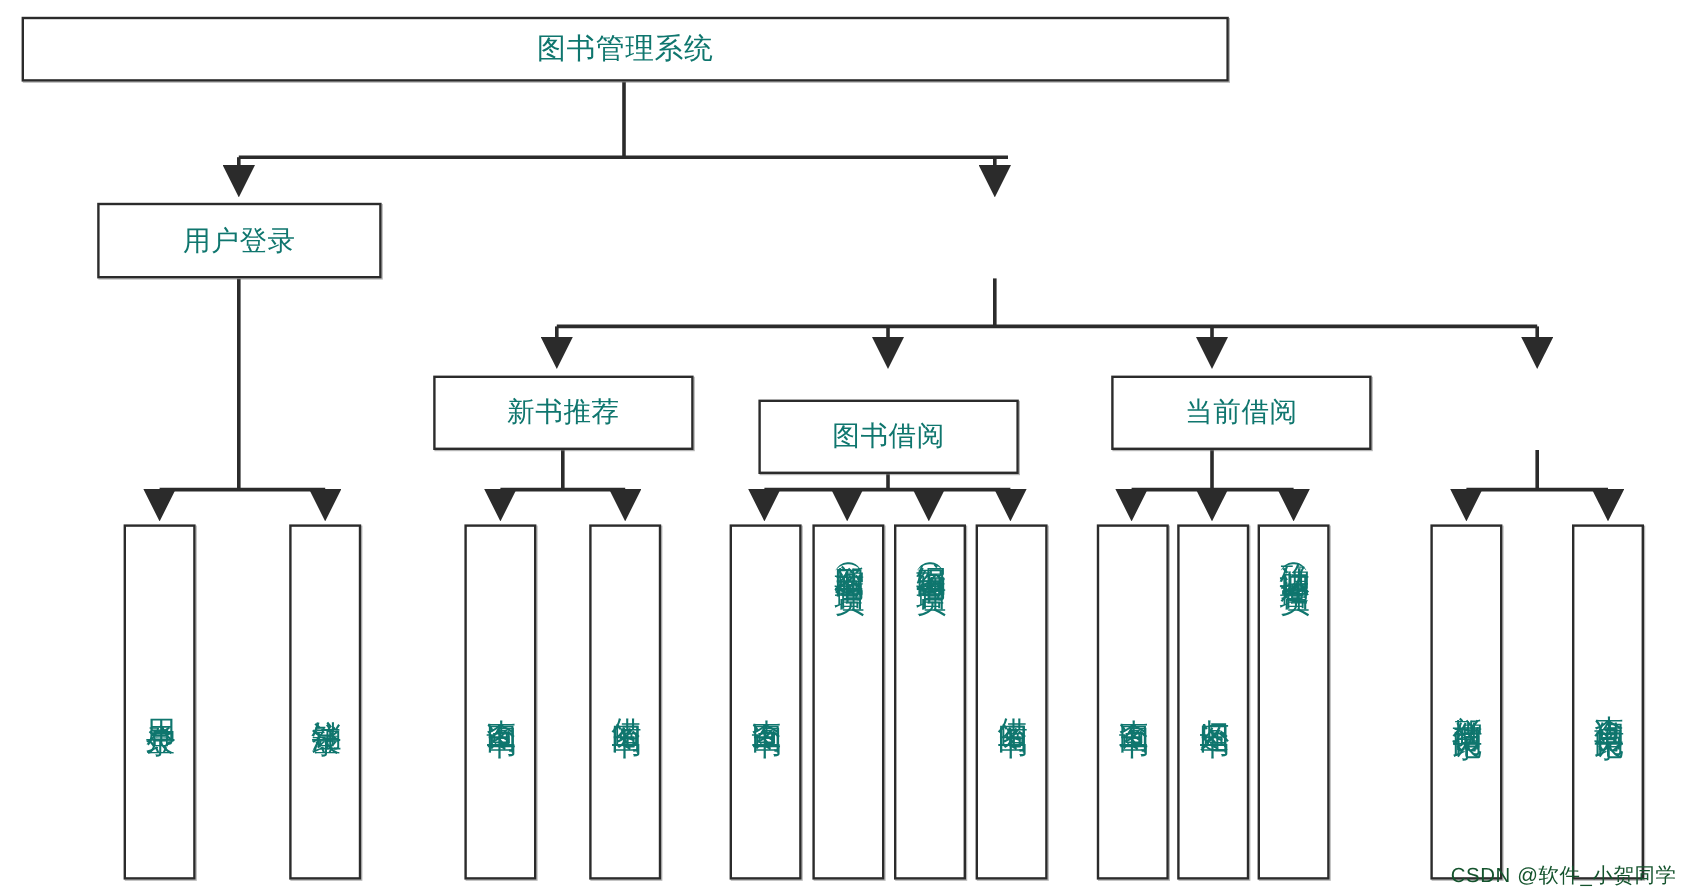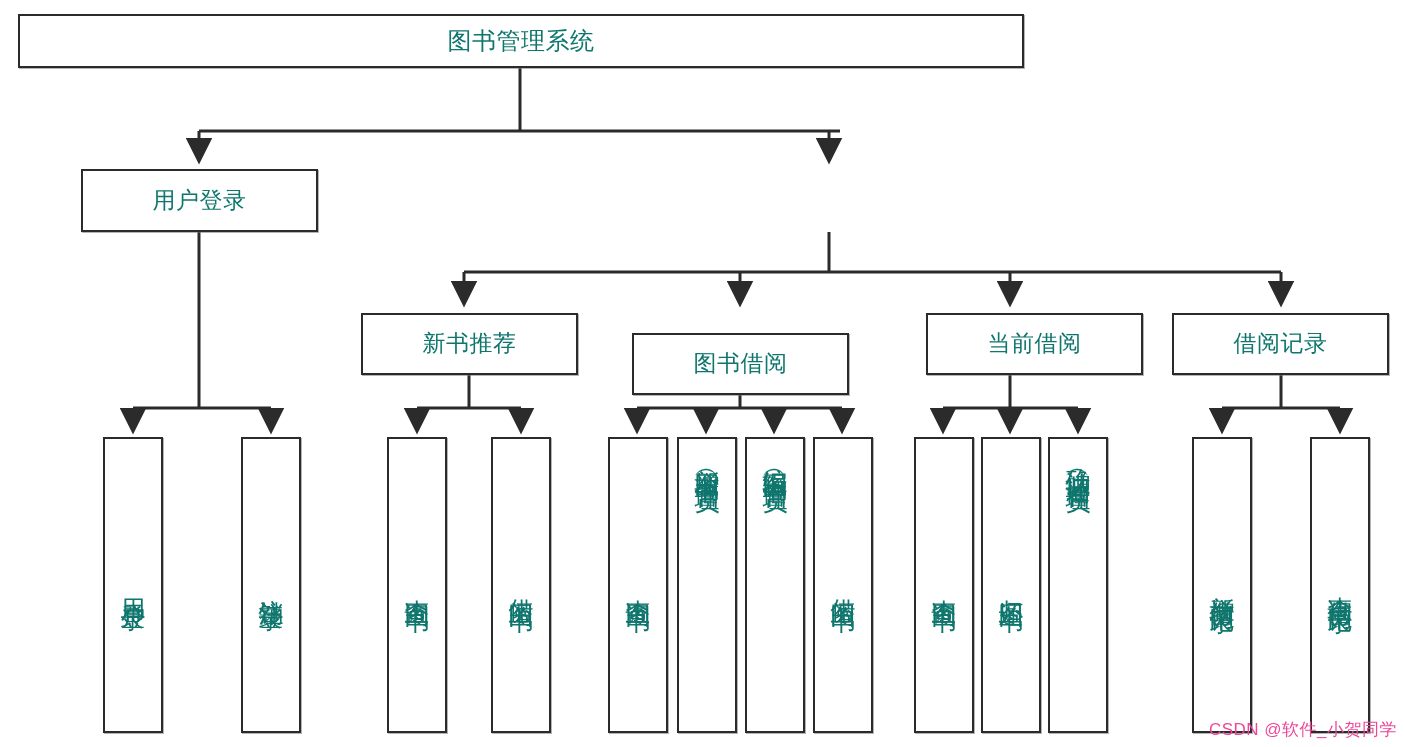--- a/index.html
+++ b/index.html
@@ -61,21 +61,21 @@
   }
   .node.vertical.centered {
     align-items: center;
     padding-top: 0;
   }
   .watermark {
     position: absolute;
     right: 8px;
     bottom: 6px;
     font-size: 17px;
-    color: #ec4899;
+    color: #14532d;
     letter-spacing: 0.5px;
     white-space: nowrap;
   }
 </style>
 </head>
 <body>
 
 <div id="diagram-root">
 
   <svg class="edges" viewBox="0 0 1405 747" xmlns="http://www.w3.org/2000/svg">
@@ -142,23 +142,20 @@
   </div>
 
   <div class="node horizontal" style="left:632px; top:313px; width:217px; height:62px;margin-top:20px;">
     <span class="label">图书借阅</span>
   </div>
 
   <div class="node horizontal" style="left:902px; top:313px; width:217px; height:62px;margin-left:24px;">
     <span class="label">当前借阅</span>
   </div>
 
-  <div class="node horizontal" style="left:1172px; top:313px; width:217px; height:62px;">
-    <span class="label">借阅记录</span>
-  </div>
 
   <div class="node vertical centered" style="left:103px; top:437px; width:60px; height:296px;">
     <span class="label">用户登录</span>
   </div>
 
   <div class="node vertical centered" style="left:241px; top:437px; width:60px; height:296px;">
     <span class="label">注销登录</span>
   </div>
 
   <div class="node vertical centered" style="left:387px; top:437px; width:60px; height:296px;">

